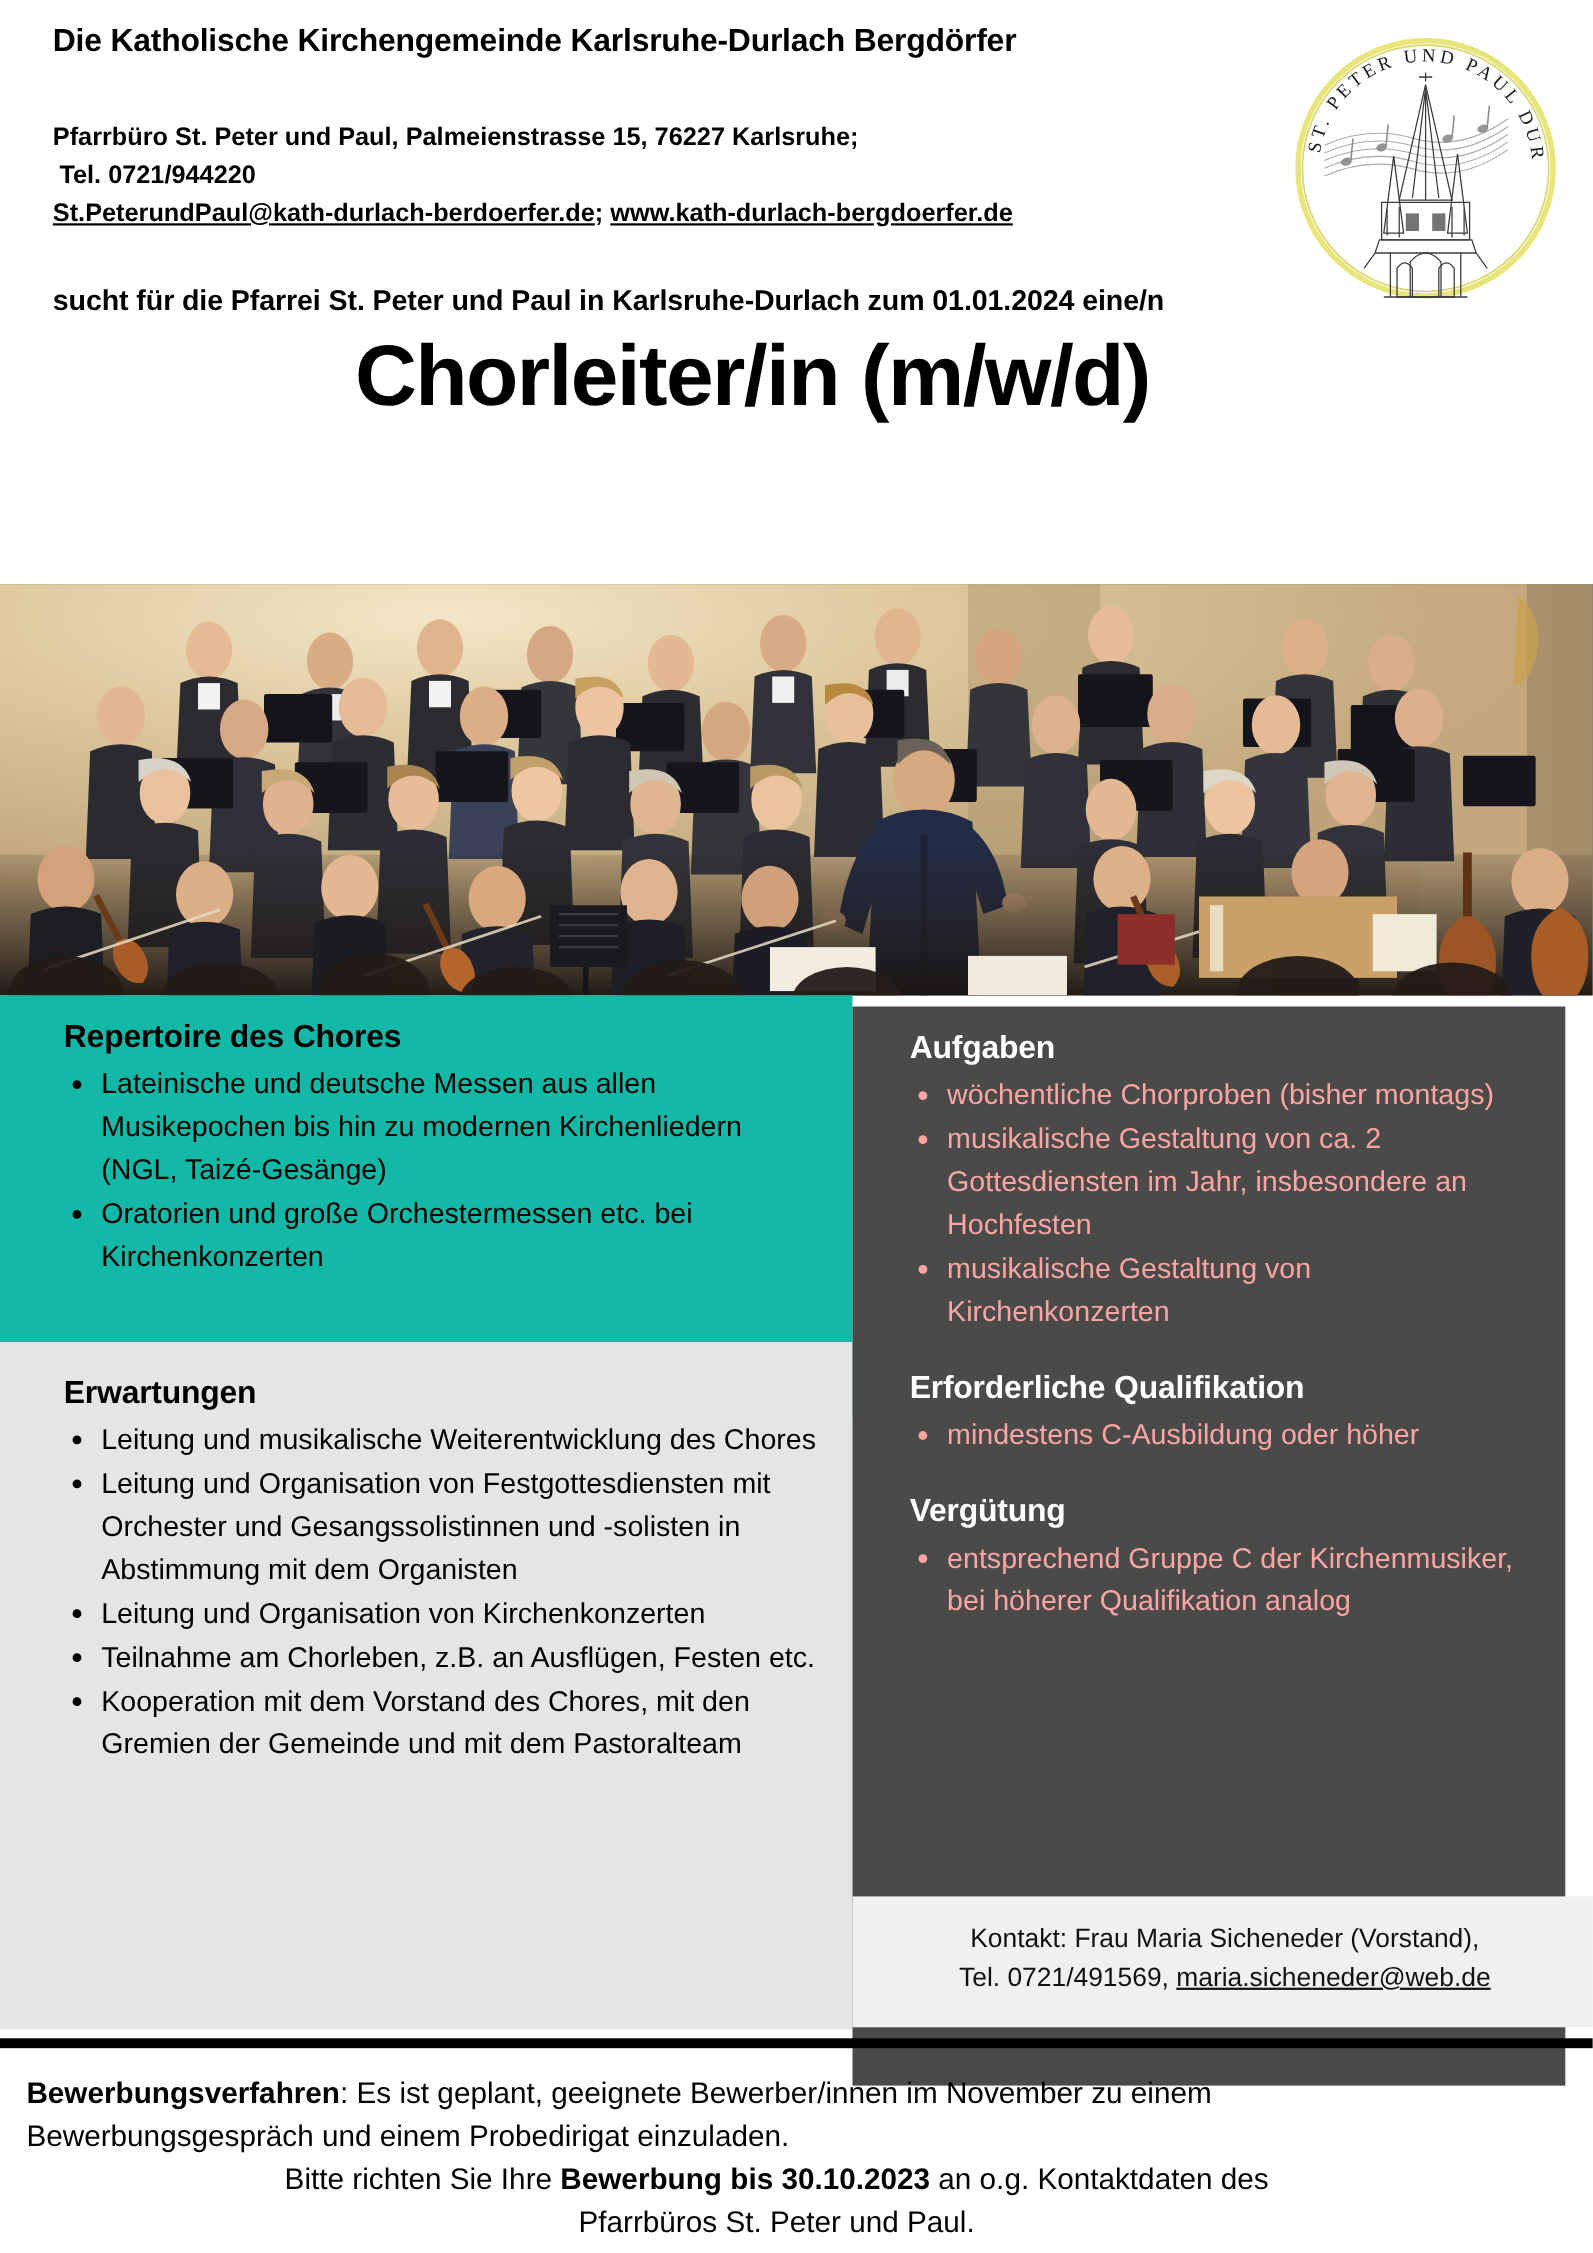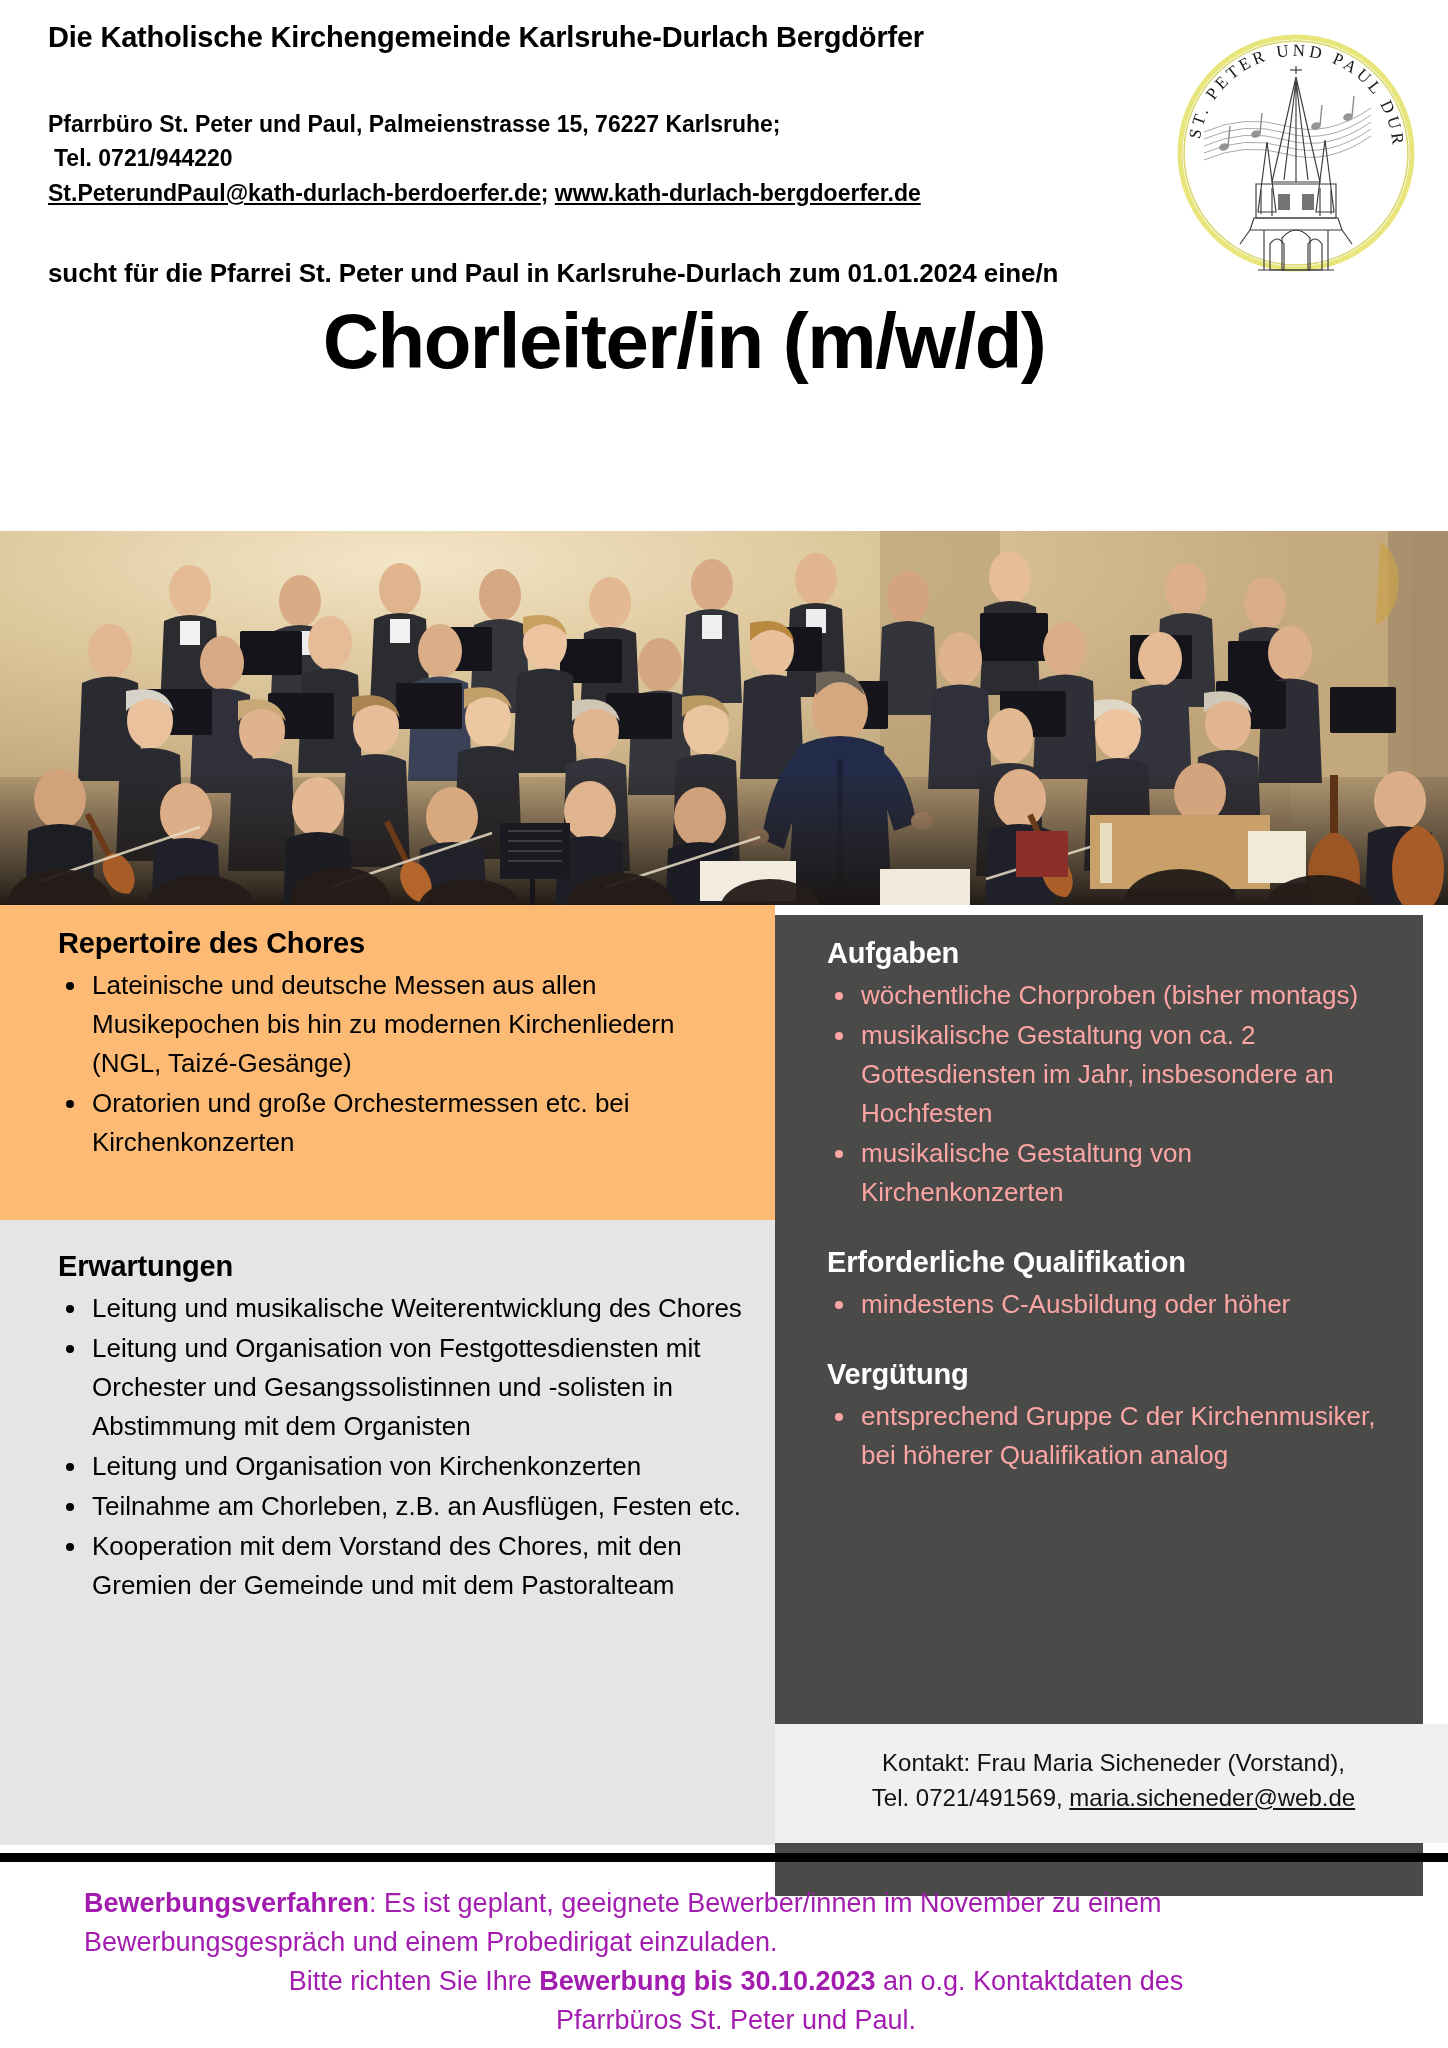--- a/index.html
+++ b/index.html
@@ -89,21 +89,21 @@
     left: 0;
     width: 1448px;
     height: 940px;
   }
 
   .panel-repertoire {
     position: absolute;
     left: 0; top: 0;
     width: 775px;
     height: 384px;
-    background: #fdba74;
+    background: #14b8a6;
     box-sizing: border-box;
     padding: 22px 30px 0 58px;
   }
   .panel-erwartungen {
     position: absolute;
     left: 0; top: 315px;
     width: 775px;
     height: 625px;
     background: #e5e5e5;
     box-sizing: border-box;
@@ -187,25 +187,25 @@
     top: 1853px;
     width: 1448px;
     height: 9px;
     background: #000000;
   }
   .footer {
     position: absolute;
     left: 0;
     top: 1872px;
     width: 1448px;
-    padding: 12px 60px 0 84px;
+    padding: 12px 60px 0 24px;
     box-sizing: border-box;
     font-size: 27px;
     line-height: 1.45;
-    color: #a21caf;
+    color: #000000;
   }
   .footer .l1 { text-align: left; }
   .footer .l2 { text-align: left; }
   .footer .l3 { text-align: center; }
   .footer .l4 { text-align: center; }
   .footer b { font-weight: bold; }
 </style>
 </head>
 <body>
 

